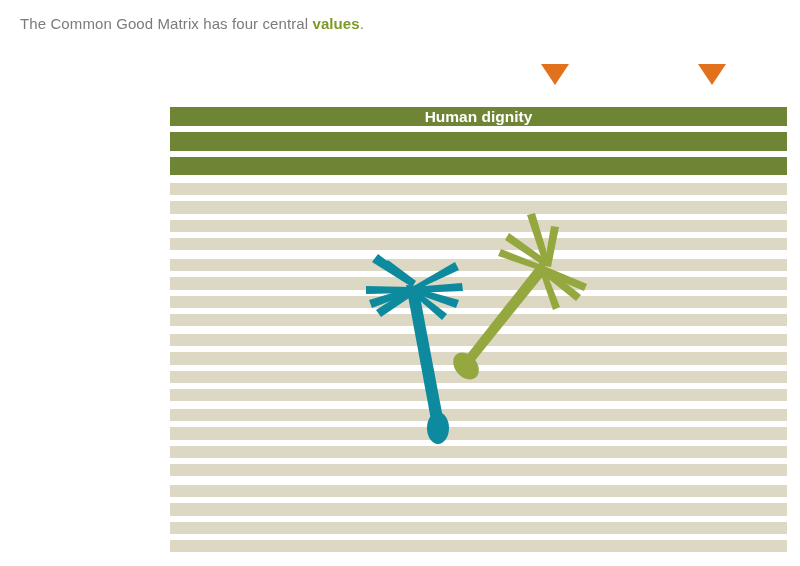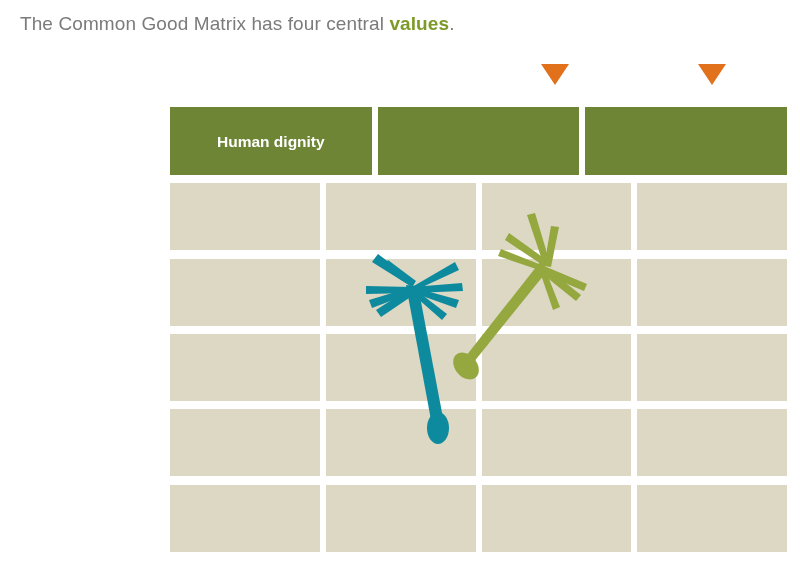--- a/index.html
+++ b/index.html
@@ -13,21 +13,21 @@
     font-family: "Liberation Sans", sans-serif;
     overflow: hidden;
     position: relative;
   }
 
   
   #caption {
     position: absolute;
     left: 20px;
     top: 13px;
-    font-size: 19px;
+    font-size: 15px;
     line-height: 22px;
     color: #7b7b7b;
     letter-spacing: 0.1px;
     white-space: nowrap;
     text-align: right;
   }
   #caption .accent {
     color: #7d9a28;
     font-weight: bold;
   }
@@ -49,20 +49,21 @@
     top: 107px;
     width: 617px;
     height: 445px;
   }
   .mx-row {
     position: absolute;
     left: 0;
     width: 100%;
     display: flex;
     gap: 6px;
+    flex-direction: column;
   }
   .mx-cell {
     flex: 1 1 0;
     height: 100%;
     box-sizing: border-box;
   }
   .mx-row.header { top: 0; height: 68px; }
   .mx-row.r1 { top: 76px;  height: 67px; }
   .mx-row.r2 { top: 152px; height: 67px; }
   .mx-row.r3 { top: 227px; height: 67px; }

